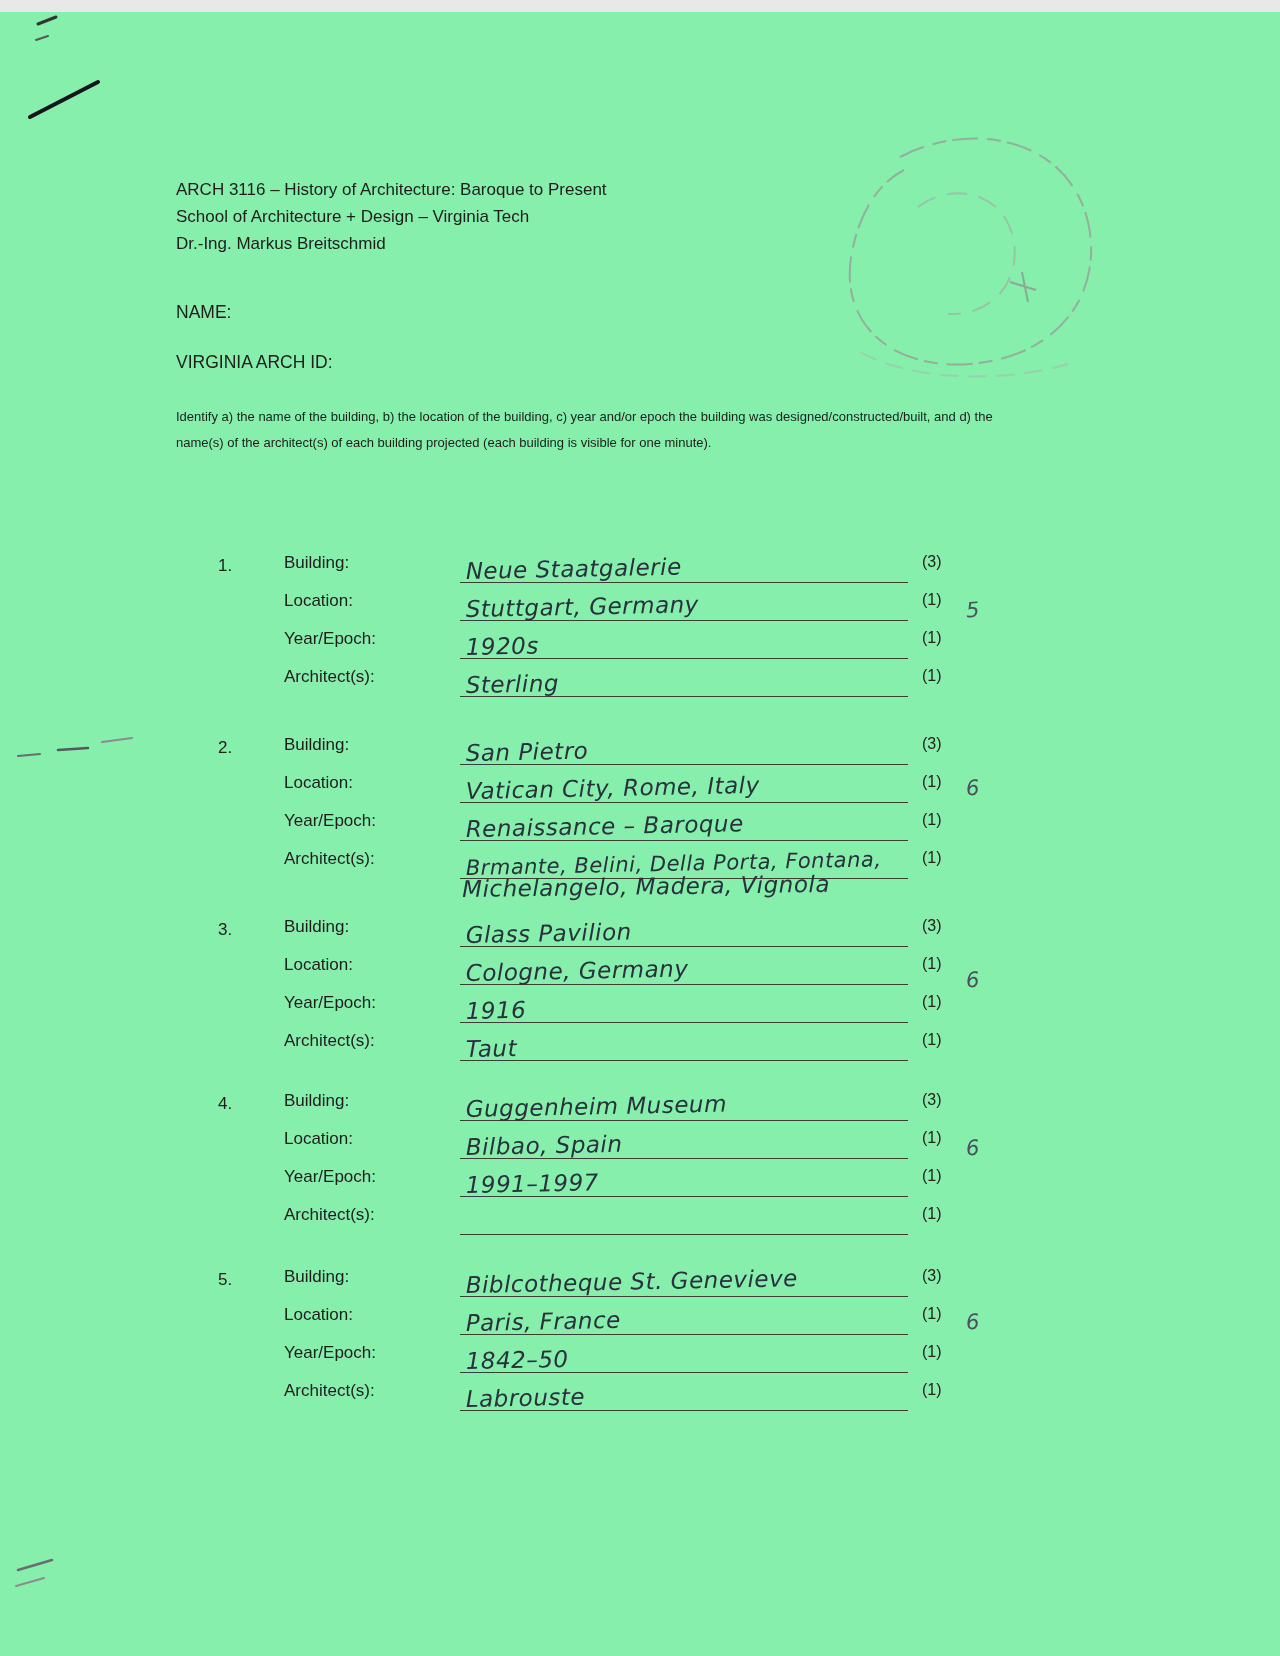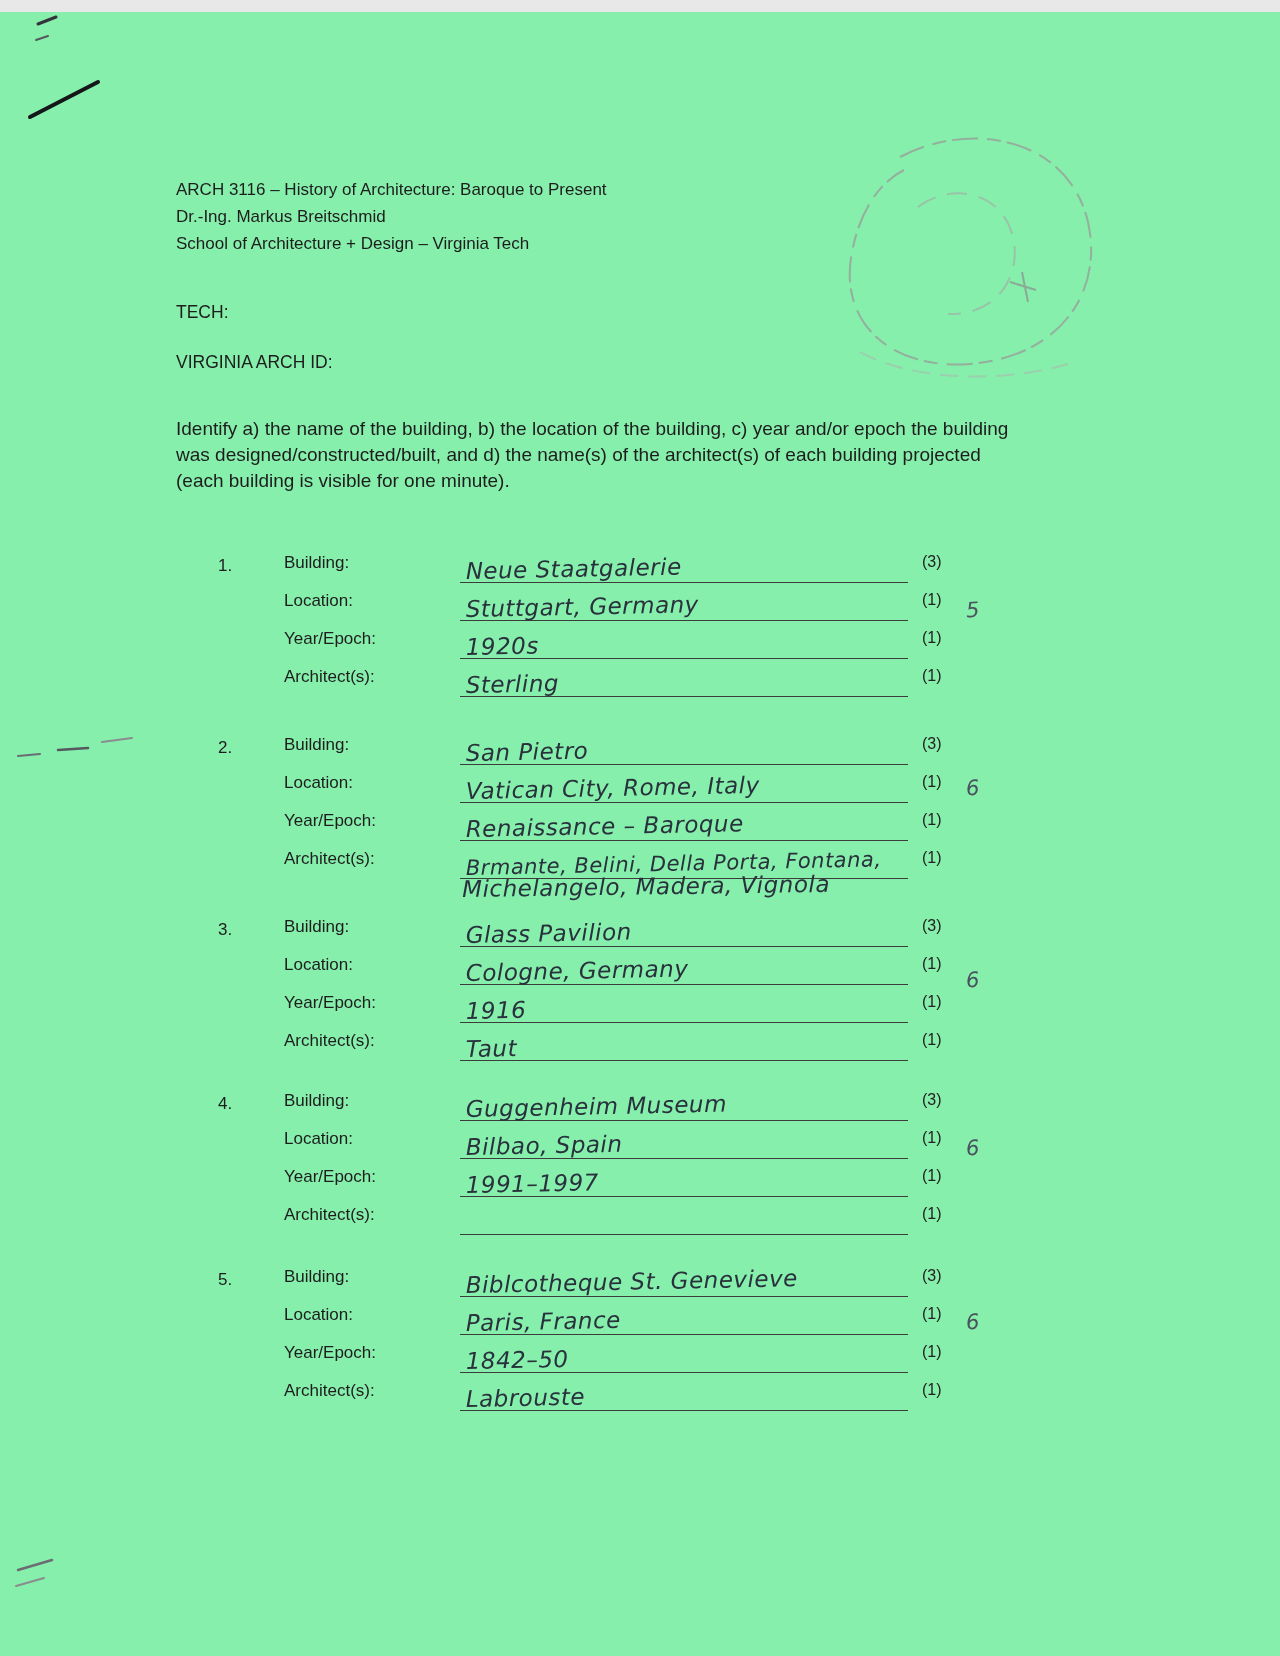--- a/index.html
+++ b/index.html
@@ -10,22 +10,22 @@
     font-family:"Liberation Sans","DejaVu Sans",sans-serif;
     color:#1d1d1d;
     overflow:hidden;
     margin:12px auto;
   }
   .header-block { position:absolute; left:176px; top:164px; font-size:17px; line-height:27px; }
   .header-block div { white-space:nowrap; }
   .name-label { position:absolute; left:176px; top:290px; font-size:17.5px; }
   .id-label   { position:absolute; left:176px; top:340px; font-size:17.5px; }
   .instructions {
-    position:absolute; left:176px; top:404px; width:845px;
-    font-size:19px; line-height:26px;
+    position:absolute; left:176px; top:392px; width:845px;
+    font-size:13px; line-height:26px;
   }
   .question { position:absolute; left:218px; width:840px; }
   .q-number { position:absolute; left:0; top:10px; font-size:17px; }
   .q-rows { margin-left:66px; }
   .q-row { display:flex; align-items:center; height:38px; position:relative; }
   .q-label { width:176px; font-size:17px; padding-bottom:5px; }
   .answer-cell {
     position:relative; width:448px; height:34px;
     border-bottom:1.6px solid #3c3c3c;
   }
@@ -75,25 +75,25 @@
     <line x1="92" y1="12" x2="122" y2="8" stroke="#8a8c90" stroke-width="2" stroke-linecap="round"></line>
   </svg>
 
   <svg class="decor" style="left:8px; top:1540px;" width="90" height="70" viewBox="0 0 90 70">
     <line x1="10" y1="18" x2="44" y2="8" stroke="#6b6d72" stroke-width="2.5" stroke-linecap="round"></line>
     <line x1="8" y1="34" x2="36" y2="26" stroke="#8a8c90" stroke-width="2" stroke-linecap="round"></line>
   </svg>
 
   <div class="header-block">
     <div>ARCH 3116 – History of Architecture: Baroque to Present</div>
+    <div>School of Architecture + Design – Virginia Tech</div>
     <div>Dr.-Ing. Markus Breitschmid</div>
-    <div>School of Architecture + Design – Virginia Tech</div>
-  </div>
-
-  <div class="name-label">TECH:</div>
+  </div>
+
+  <div class="name-label">NAME:</div>
   <div class="id-label">VIRGINIA ARCH ID:</div>
 
   <div class="instructions">Identify a) the name of the building, b) the location of the building, c) year and/or epoch the building was designed/constructed/built, and d) the name(s) of the architect(s) of each building projected (each building is visible for one minute).</div>
 
   <div class="question" style="top:534px;">
     <div class="q-number">1.</div>
     <div class="grade" style="top:52px;">5</div>
     <div class="q-rows">
       <div class="q-row">
         <div class="q-label">Building:</div>

